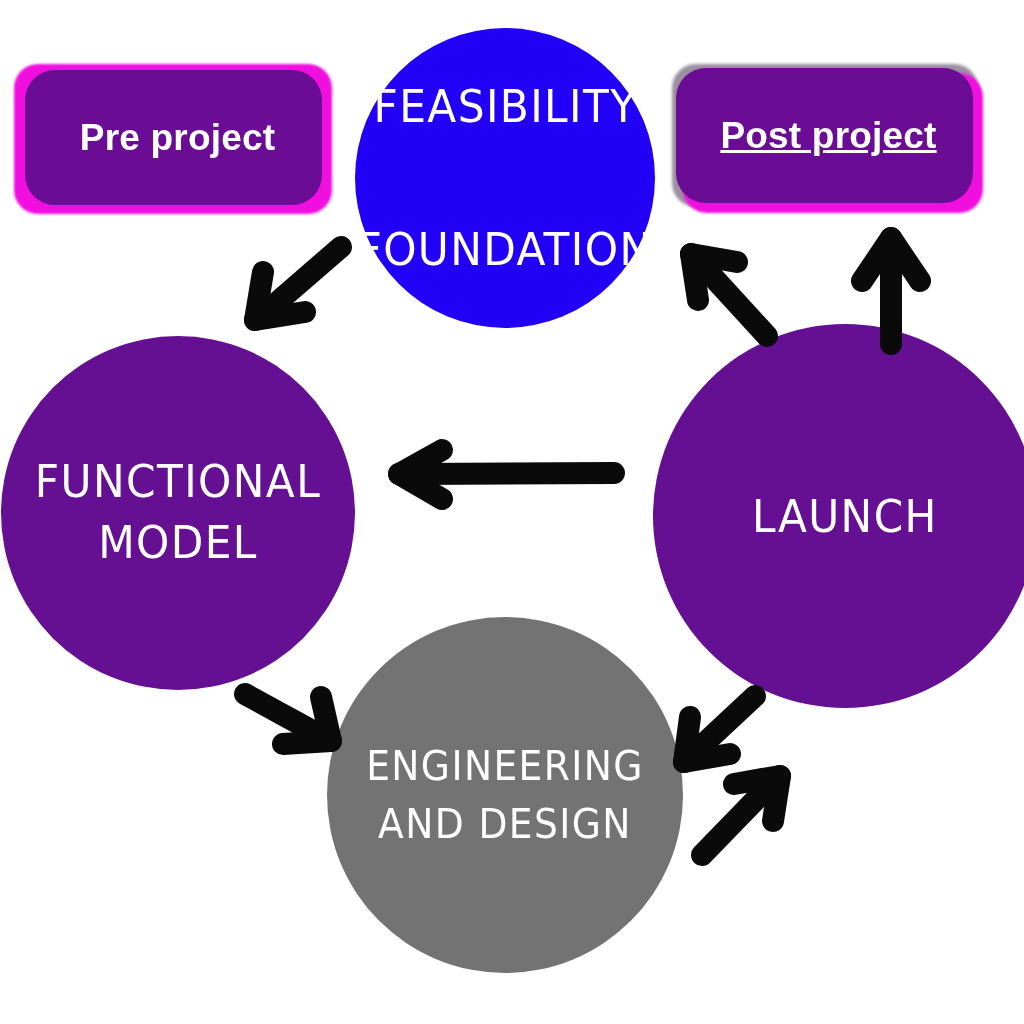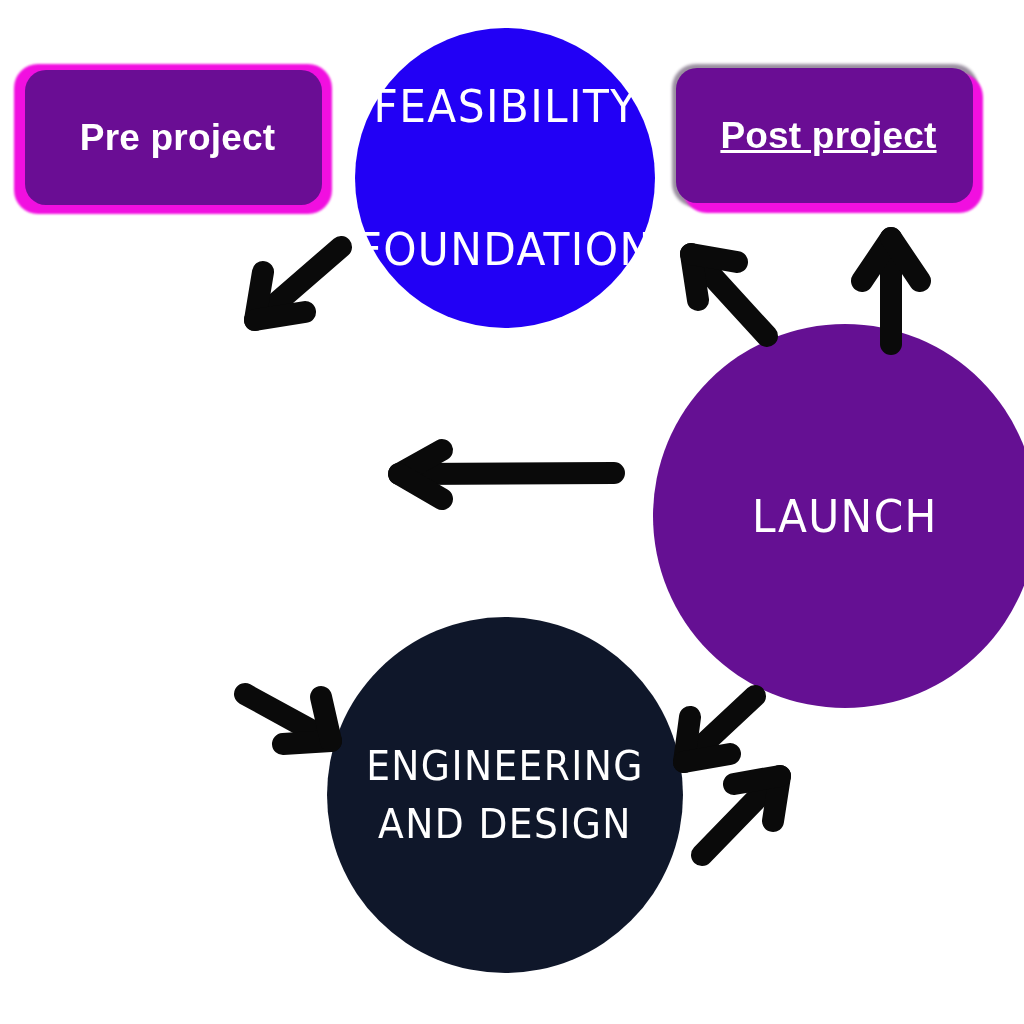--- a/index.html
+++ b/index.html
@@ -15,21 +15,21 @@
     position: relative;
     width: 1024px;
     height: 1024px;
     background: #ffffff;
     overflow: hidden;
   }
   
   .labelbox {
     position: absolute;
     box-sizing: border-box;
-    border-radius: 21px;
+    border-radius: 30px;
     display: flex;
     align-items: center;
     justify-content: center;
     color: #ffffff;
     font-weight: bold;
     font-size: 37px;
     letter-spacing: 0.2px;
     z-index: 6;
     padding-left: 8px;
   }
@@ -135,21 +135,21 @@
     width: 384px;
     height: 384px;
     background: #651093;
   }
   #circle-launch .ctext { font-size: 45px; }
   #circle-engineering {
     left: 327px;
     top: 617px;
     width: 356px;
     height: 356px;
-    background: #0f172a;
+    background: #737373;
   }
   #circle-engineering .ctext {
     font-size: 40px;
     line-height: 1.45;
     white-space: normal;
     width: 340px;
   }
   
   #arrow-layer {
     position: absolute;
@@ -177,20 +177,23 @@
   <div class="glow" id="postproject-glow"></div>
   <div class="labelbox" id="postproject-box">
     <span class="boxtext">Post project</span>
   </div>
 
   <div class="circle" id="circle-feasibility">
     <span class="ctext line1">FEASIBILITY</span>
     <span class="ctext line2">FOUNDATION</span>
   </div>
 
+  <div class="circle" id="circle-functional">
+    <span class="ctext">FUNCTIONAL MODEL</span>
+  </div>
 
   <div class="circle" id="circle-launch">
     <span class="ctext">LAUNCH</span>
   </div>
 
   <div class="circle" id="circle-engineering">
     <span class="ctext">ENGINEERING AND DESIGN</span>
   </div>
 
   <svg id="arrow-layer" viewBox="0 0 1024 1024" xmlns="http://www.w3.org/2000/svg">

